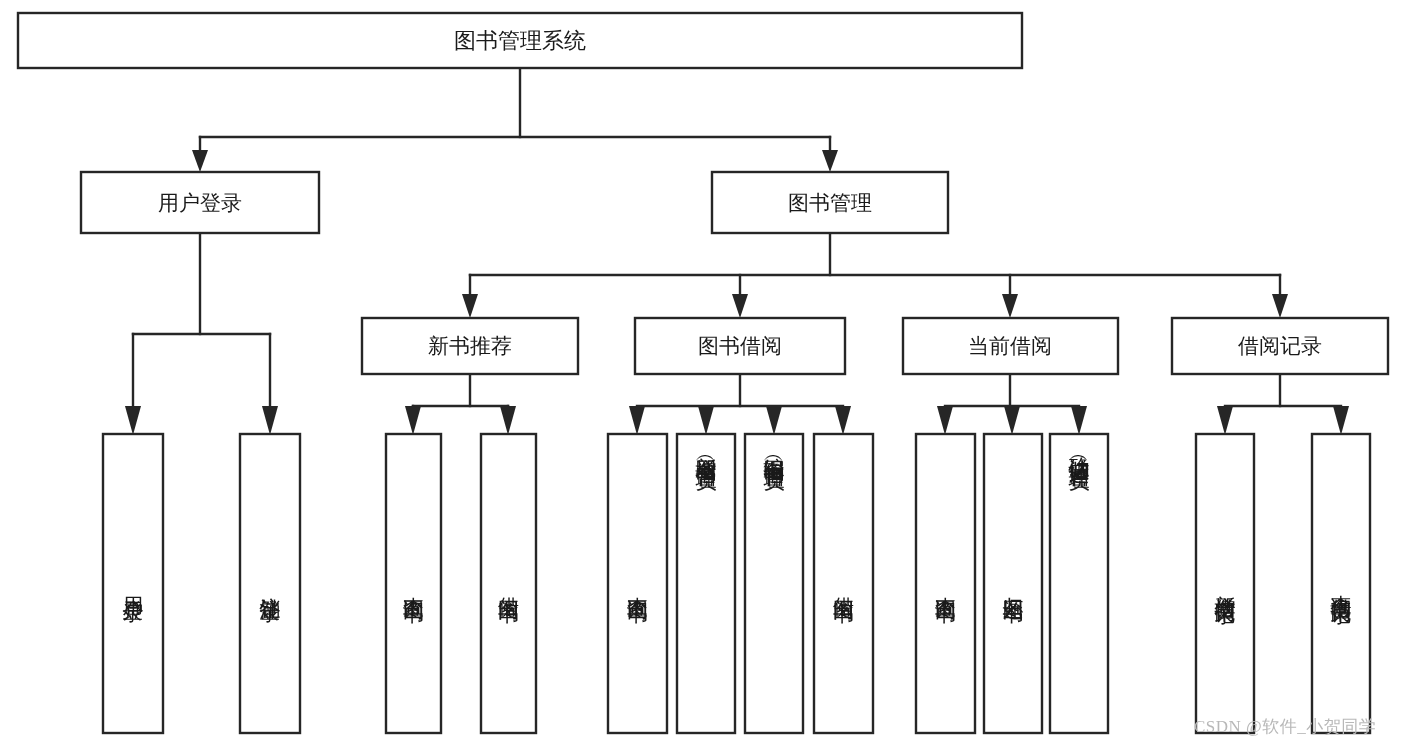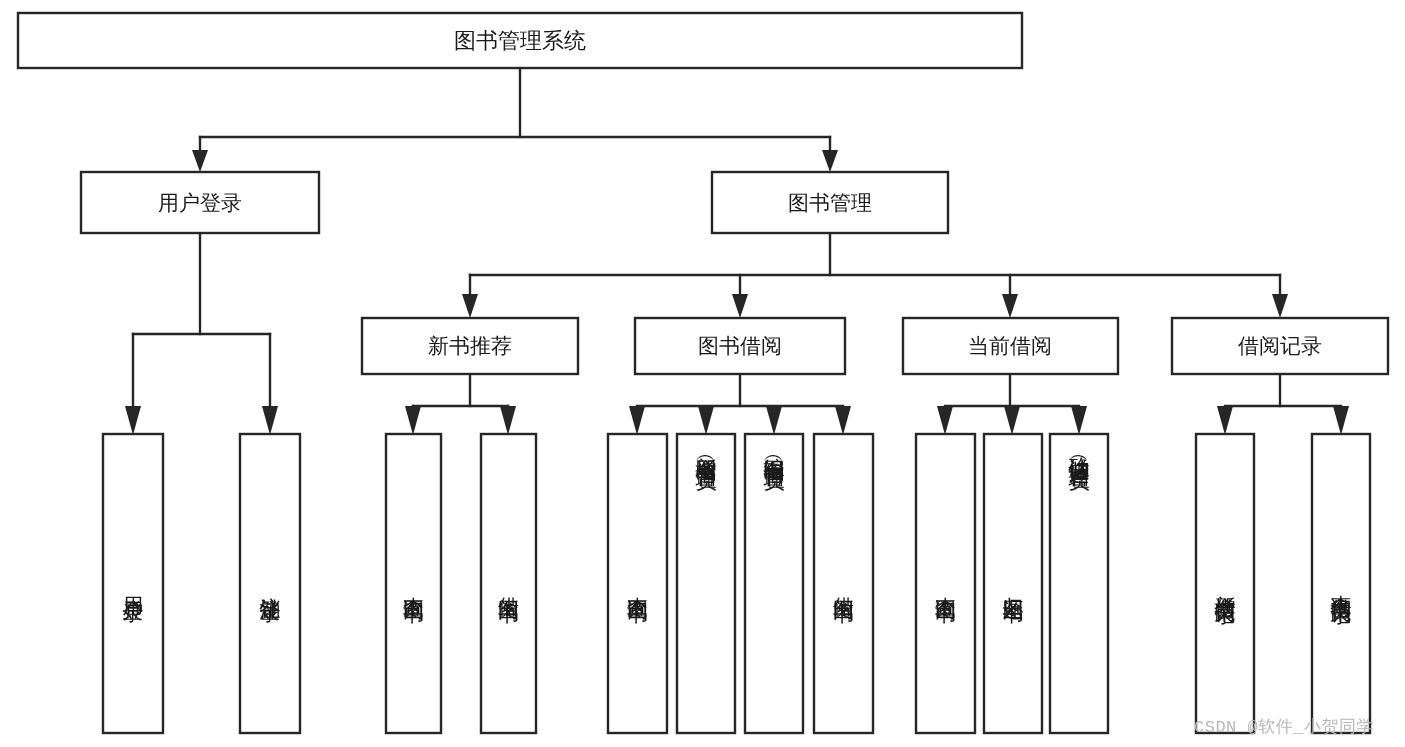--- a/index.html
+++ b/index.html
@@ -68,21 +68,21 @@
     font-family: "Liberation Sans", "DejaVu Sans", sans-serif;
     font-size: 21px;
     line-height: 1.05;
     letter-spacing: 2px;
     color: #1a1a1a;
     white-space: nowrap;
     text-align: center;
   }
   .watermark {
     position: absolute;
-    font-family: Liberation Mono, monospace;
+    font-family: Liberation Serif, serif;
     font-size: 17px;
     color: #b8b8b8;
     white-space: nowrap;
     letter-spacing: 0.5px;
   }
 </style>
 </head>
 <body>
 
 <div id="diagram-root">

